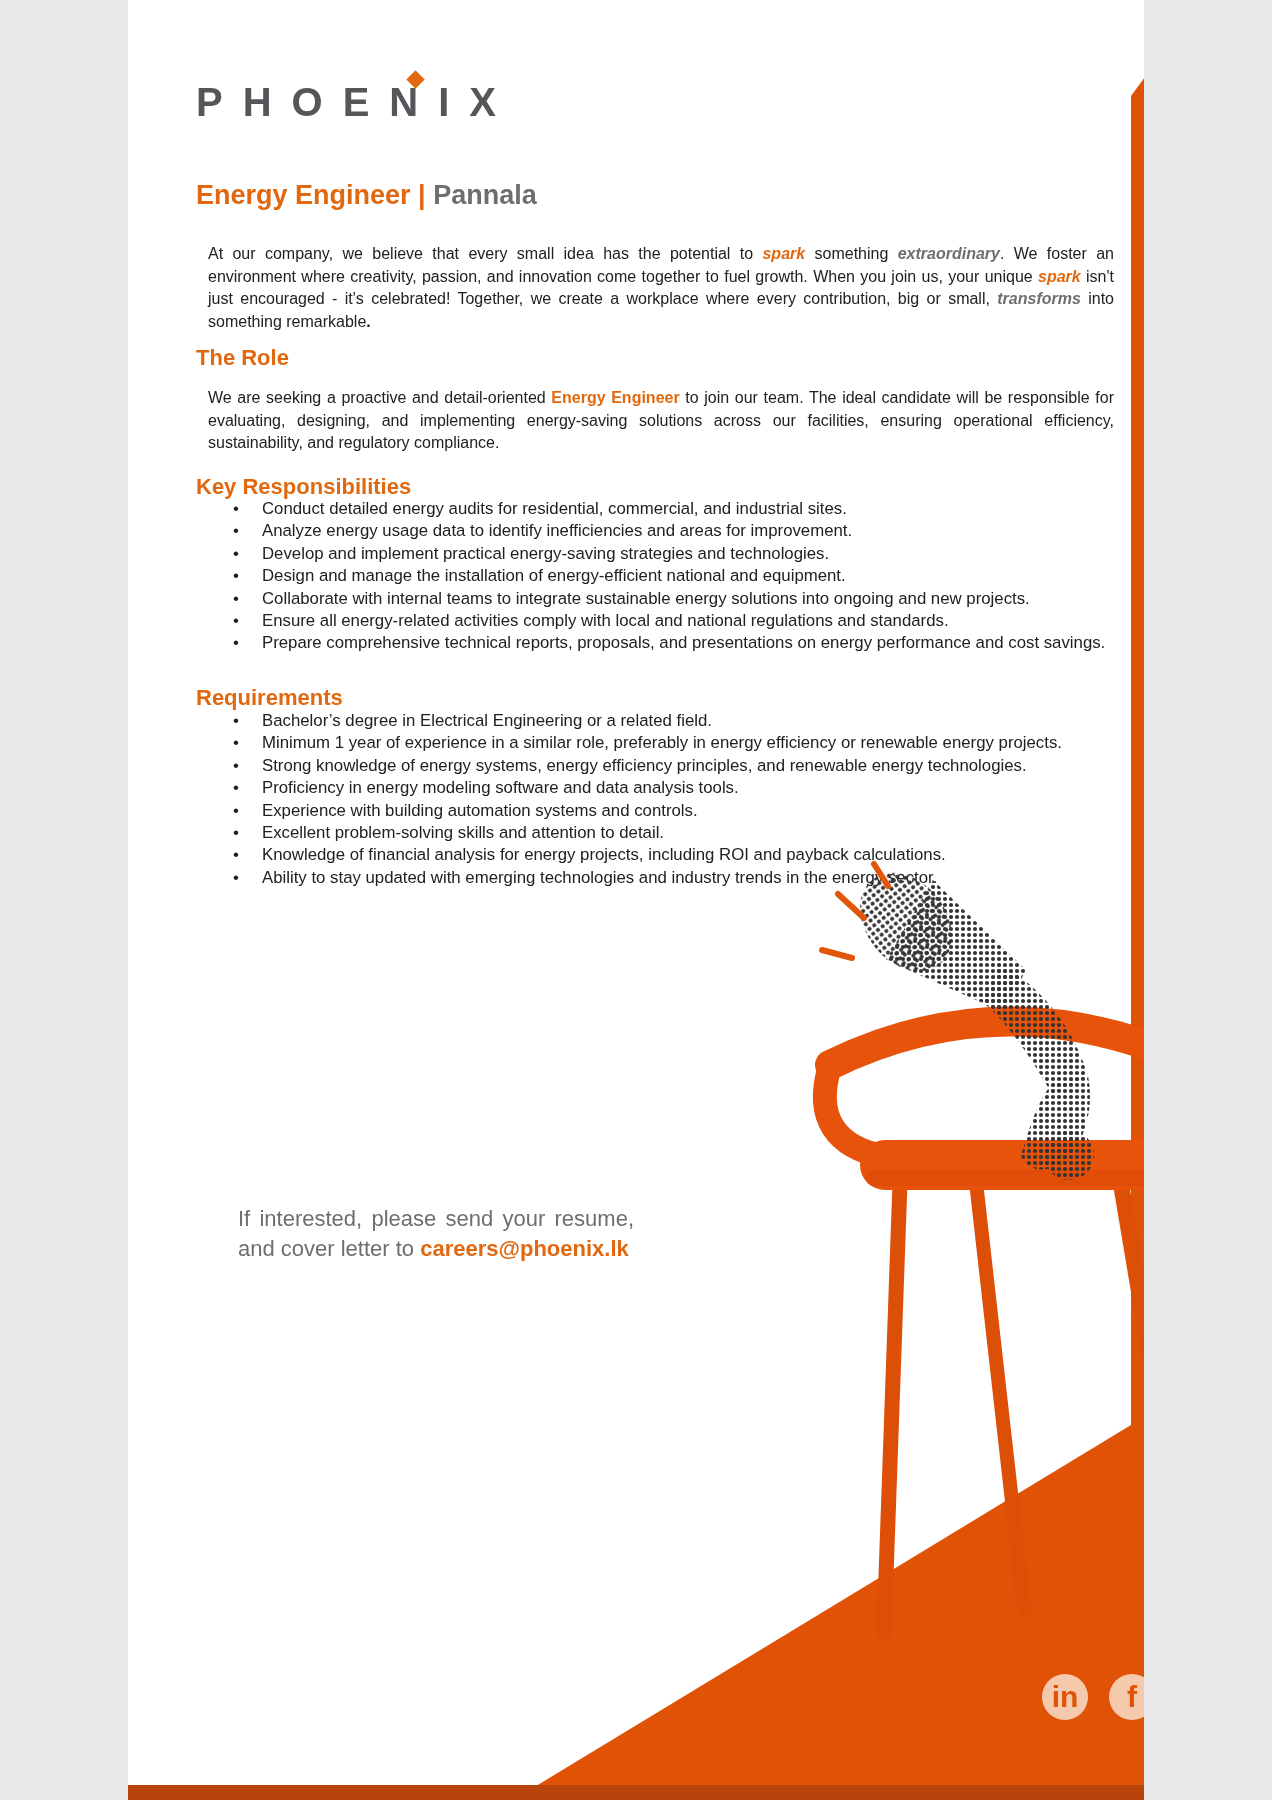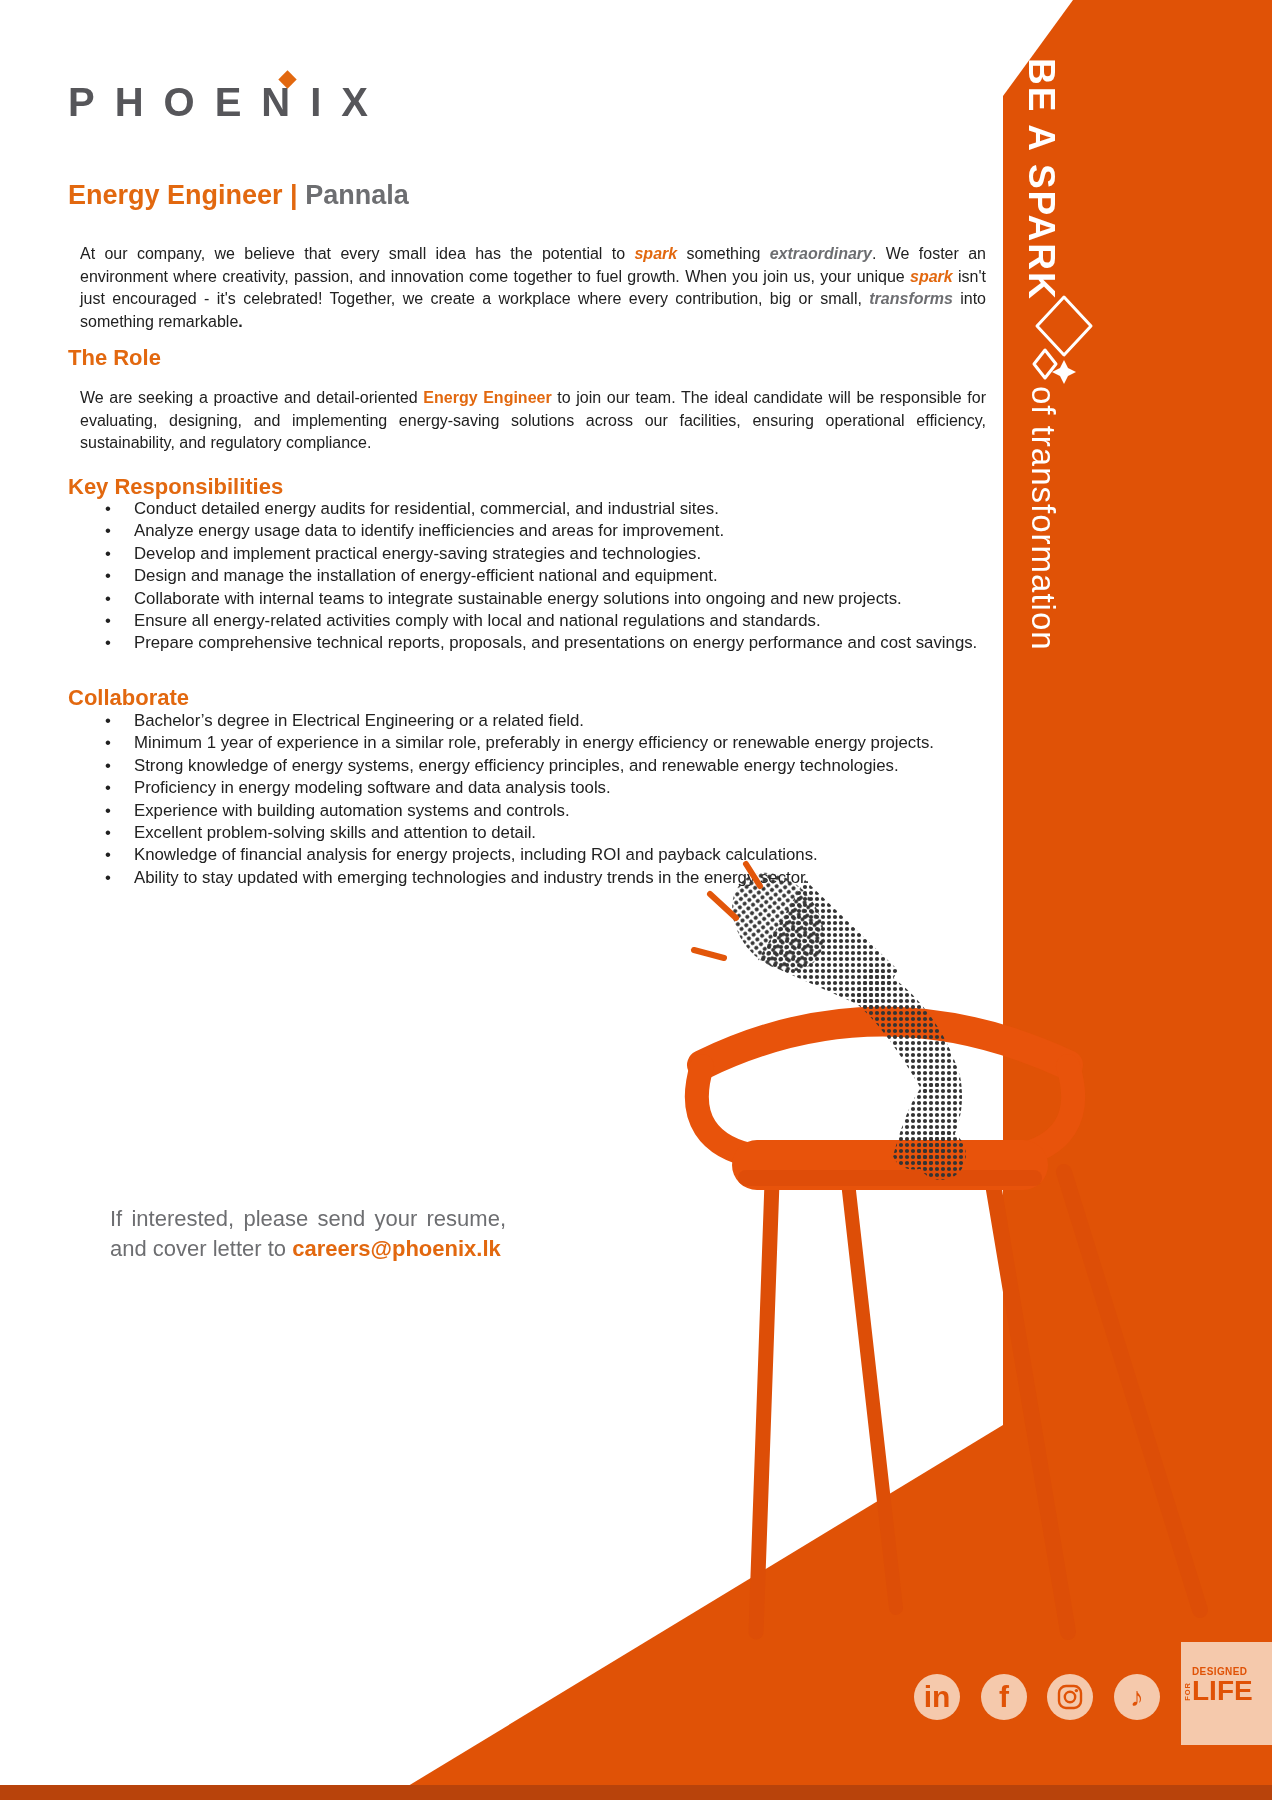--- a/index.html
+++ b/index.html
@@ -1,21 +1,21 @@
 <!DOCTYPE html>
 <html style="--orange: #E2680F; --band: #E05206; --dark: #B8430B; --peach: #F5C9AC; --gray: #6D6E71; --text: #212121; --logo: #56565A;"><head>
 <meta charset="utf-8">
 <style>
   :root{
     --orange:#E2680F; --band:#E05206; --dark:#B8430B; --peach:#F5C9AC;
     --gray:#6D6E71; --text:#212121; --logo:#56565A; --chair:#E8530B; --chairleg:#DD4E07;
   }
   *{box-sizing:border-box;}
   html,body{margin:0;padding:0;background:#e8e8e8;}
-  .page{position:relative;width:1272px;height:1800px;background:#fff;overflow:hidden;
+  .page{position:relative;width:1016px;height:1800px;background:#fff;overflow:hidden;
         font-family:"Liberation Sans",sans-serif;margin:0 auto;}
 
   
   .band{position:absolute;left:1003px;top:0;width:269px;height:1800px;background:var(--band);
         clip-path:polygon(0 96px,70px 0,100% 0,100% 100%,0 100%);z-index:1;}
   .bottom-tri{position:absolute;left:385px;top:1425px;width:618px;height:375px;background:var(--band);
         clip-path:polygon(100% 0,100% 100%,0 100%);z-index:1;}
   .bottom-strip{position:absolute;left:0;bottom:0;width:1272px;height:15px;background:var(--dark);z-index:4;}
 
   
@@ -100,21 +100,21 @@
   <ul class="bullets list-resp">
       <li>Conduct detailed energy audits for residential, commercial, and industrial sites.</li>
       <li>Analyze energy usage data to identify inefficiencies and areas for improvement.</li>
       <li>Develop and implement practical energy-saving strategies and technologies.</li>
       <li>Design and manage the installation of energy-efficient national and equipment.</li>
       <li>Collaborate with internal teams to integrate sustainable energy solutions into ongoing and new projects.</li>
       <li>Ensure all energy-related activities comply with local and national regulations and standards.</li>
       <li>Prepare comprehensive technical reports, proposals, and presentations on energy performance and cost savings.</li>
     </ul>
 
-  <h2 class="h2 h-req">Collaborate</h2>
+  <h2 class="h2 h-req">Requirements</h2>
   <ul class="bullets list-req">
       <li>Bachelor’s degree in Electrical Engineering or a related field.</li>
       <li>Minimum 1 year of experience in a similar role, preferably in energy efficiency or renewable energy projects.</li>
       <li>Strong knowledge of energy systems, energy efficiency principles, and renewable energy technologies.</li>
       <li>Proficiency in energy modeling software and data analysis tools.</li>
       <li>Experience with building automation systems and controls.</li>
       <li>Excellent problem-solving skills and attention to detail.</li>
       <li>Knowledge of financial analysis for energy projects, including ROI and payback calculations.</li>
       <li>Ability to stay updated with emerging technologies and industry trends in the energy sector.</li>
     </ul>

